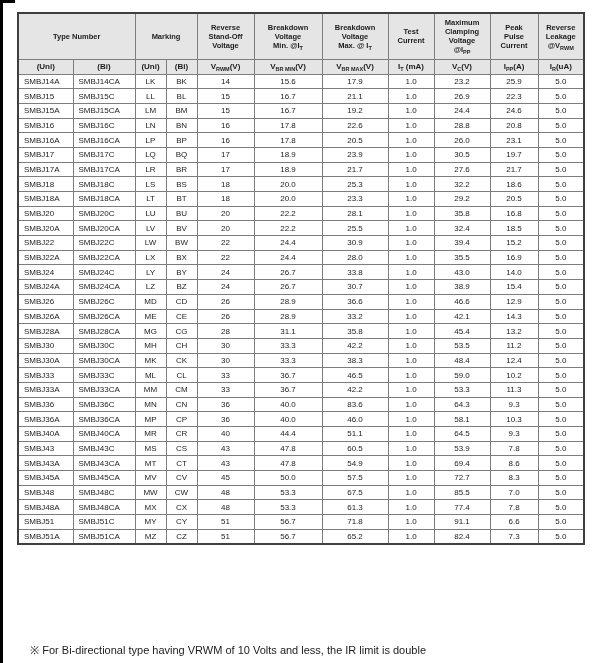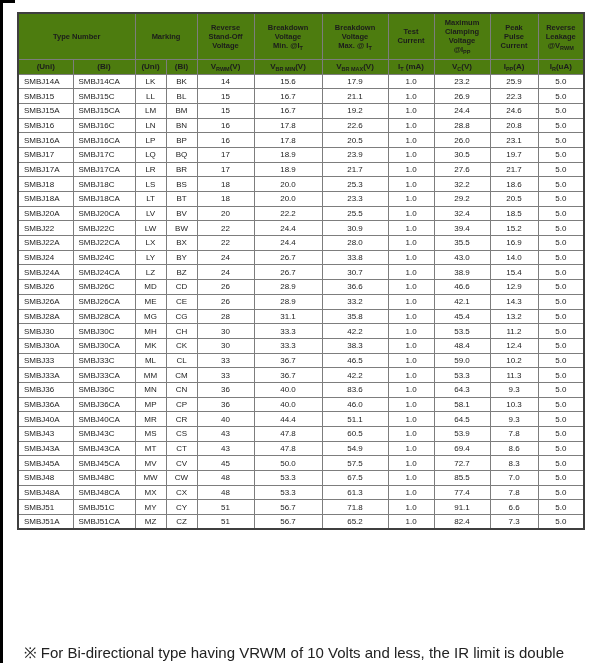--- a/index.html
+++ b/index.html
@@ -39,21 +39,21 @@
   }
 
   table.spec th, table.spec td {
     border: 1px solid #7d7d7d;
     overflow: hidden;
     white-space: nowrap;
     color: #1c1c1c;
   }
 
   thead th {
-    background: #4d7c0f;
+    background: #e5e5e5;
     font-weight: bold;
     text-align: center;
   }
 
   .th-main {
     font-size: 7.5px;
     line-height: 9px;
     height: 46px;
     vertical-align: middle;
     padding: 1px 0;
@@ -86,23 +86,23 @@
 
   sub {
     font-size: 5.5px;
     line-height: 0;
     vertical-align: -1.5px;
     letter-spacing: 0;
   }
 
   .footnote {
     position: absolute;
-    left: 24px;
+    left: 30px;
     top: 642px;
-    font-size: 15px;
+    font-size: 11px;
     color: #222222;
   }
 </style>
 </head>
 <body>
 
 <div class="page">
   <div class="edge-left"></div>
   <div class="edge-top"></div>
 
@@ -258,20 +258,33 @@
           <td>BT</td>
           <td>18</td>
           <td>20.0</td>
           <td>23.3</td>
           <td>1.0</td>
           <td>29.2</td>
           <td>20.5</td>
           <td>5.0</td>
         </tr>
         <tr>
+          <td class="al">SMBJ20</td>
+          <td class="al">SMBJ20C</td>
+          <td>LU</td>
+          <td>BU</td>
+          <td>20</td>
+          <td>22.2</td>
+          <td>28.1</td>
+          <td>1.0</td>
+          <td>35.8</td>
+          <td>16.8</td>
+          <td>5.0</td>
+        </tr>
+        <tr>
           <td class="al">SMBJ20A</td>
           <td class="al">SMBJ20CA</td>
           <td>LV</td>
           <td>BV</td>
           <td>20</td>
           <td>22.2</td>
           <td>25.5</td>
           <td>1.0</td>
           <td>32.4</td>
           <td>18.5</td>

